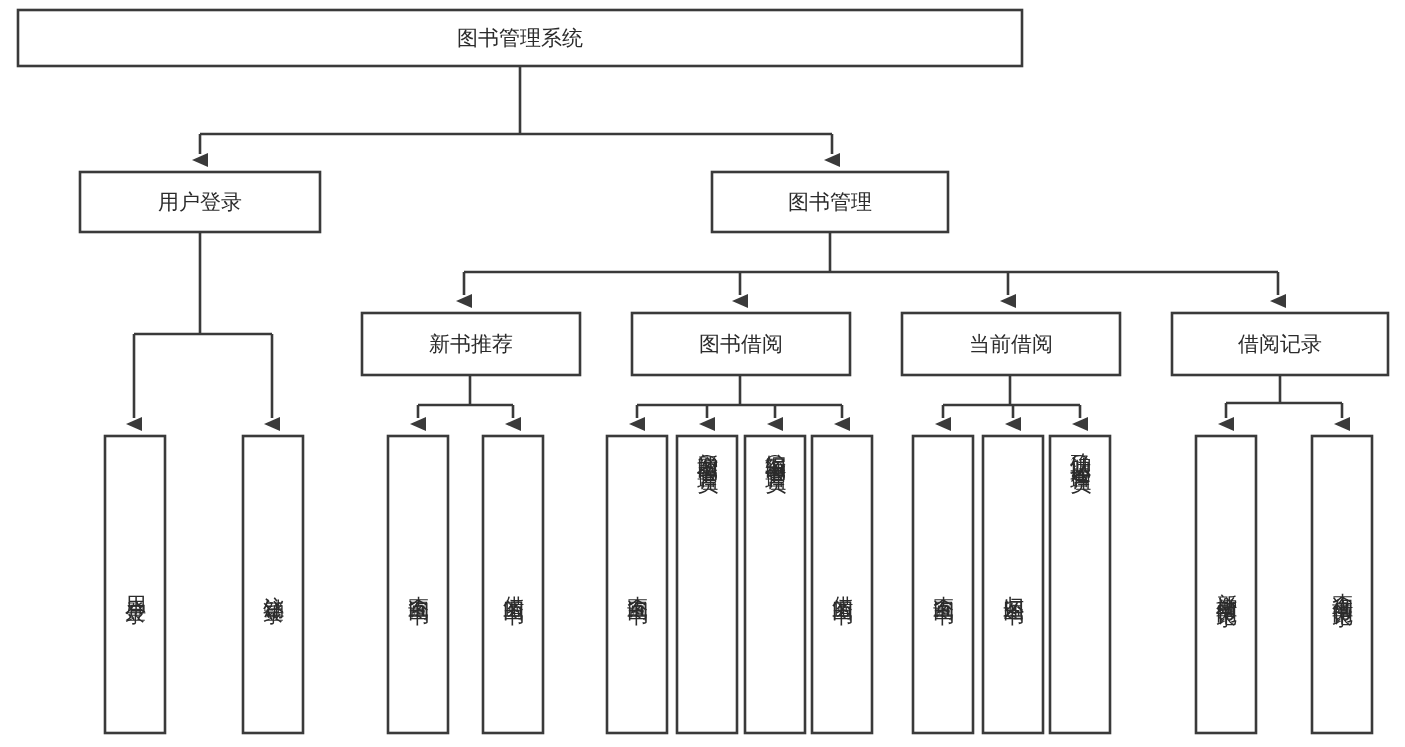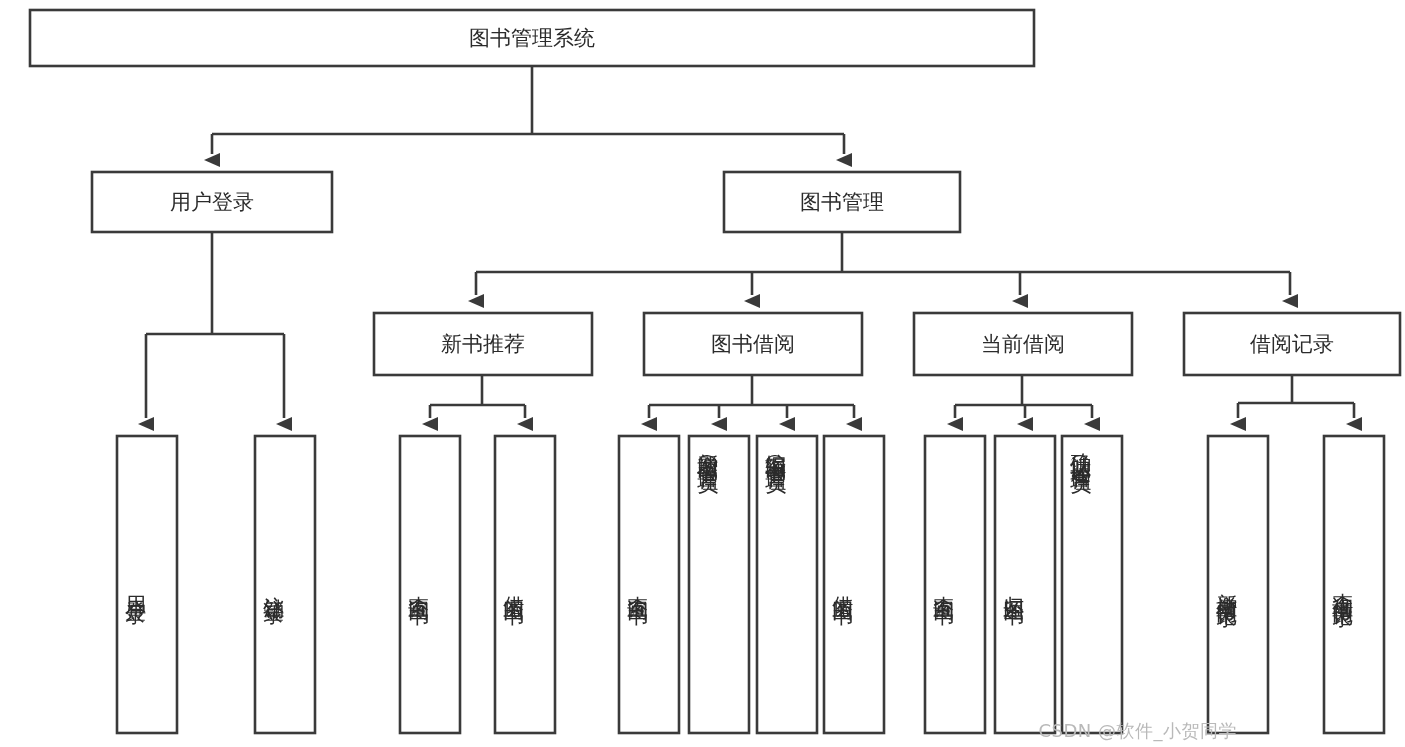--- a/index.html
+++ b/index.html
@@ -13,21 +13,20 @@
     font-family: "DejaVu Sans", "Liberation Sans", sans-serif;
     overflow: hidden;
     position: relative;
   }
   #diagram-root {
     position: absolute;
     left: 0;
     top: 0;
     width: 1233px;
     height: 747px;
-    padding-left: 12px;
   }
   svg.diagram {
     display: block;
     width: 1405px;
     height: 747px;
   }
   .node-rect {
     fill: #ffffff;
     stroke: #3a3a3a;
     stroke-width: 2.6;
@@ -219,14 +218,13 @@
   <div class="leaf-label-box" style="left:1050px; top:436px; width:60px; height:297px; align-items:flex-start;">
     <span class="leaf-label-text">确认归还（管理员）</span>
   </div>
   <div class="leaf-label-box" style="left:1196px; top:436px; width:60px; height:297px;">
     <span class="leaf-label-text">新增借阅记录</span>
   </div>
   <div class="leaf-label-box" style="left:1312px; top:436px; width:60px; height:297px;">
     <span class="leaf-label-text">查询借阅记录</span>
   </div>
 
-  <div id="watermark">CSDN @软件_小贺同学</div>
 </div>
 
 </body></html>

